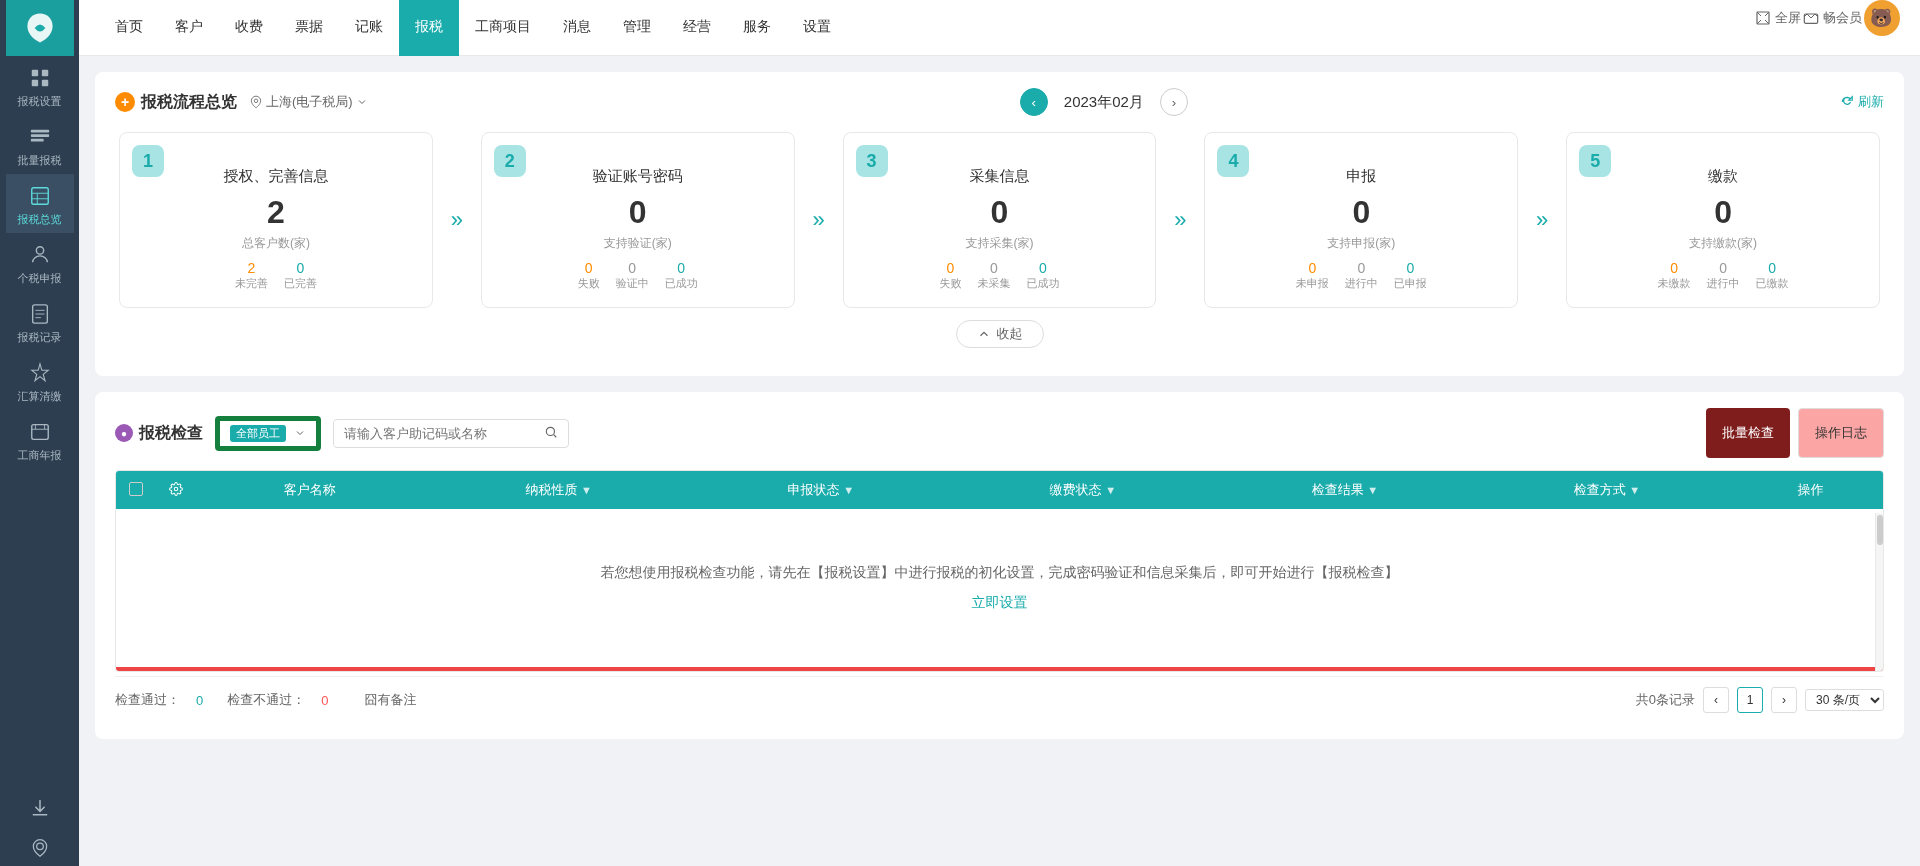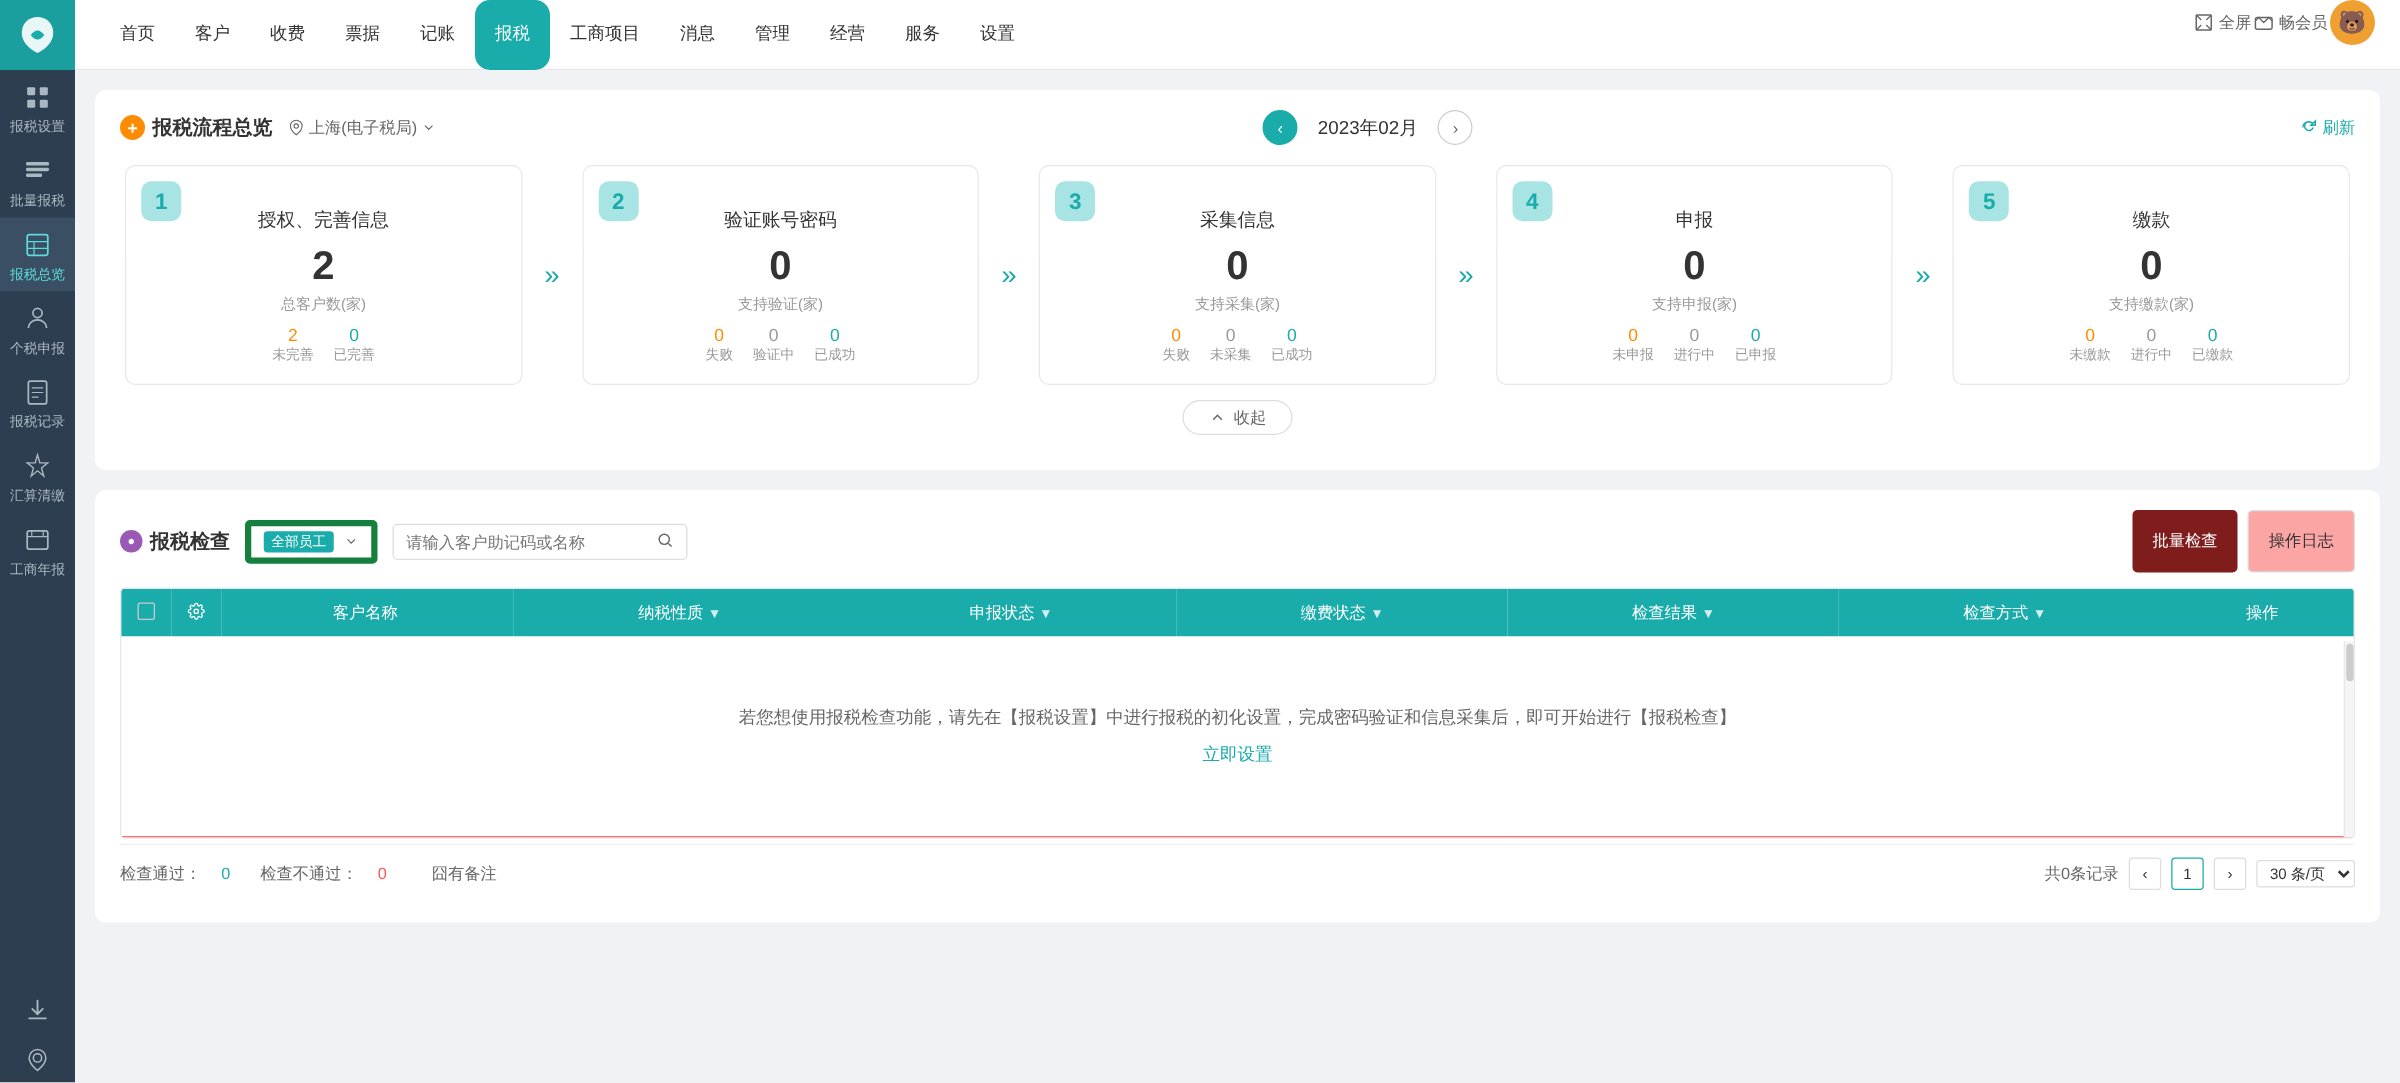--- a/index.html
+++ b/index.html
@@ -1,32 +1,32 @@
 <!DOCTYPE html>
 <html><head>
   <meta charset="utf-8">
   <style>
     * { box-sizing: border-box; margin: 0; padding: 0; }
     body { font-family: 'Microsoft YaHei', sans-serif; font-size: 13px; background: #f0f2f5; color: #333; display: flex; height: 866px; overflow: hidden; }
 
     
-    .sidebar { width: 60px; background: #2d3e50; display: flex; flex-direction: column; align-items: center; padding-top: 0; }
+    .sidebar { width: 79px; background: #2d3e50; display: flex; flex-direction: column; align-items: center; padding-top: 0; }
     .sidebar-logo { width: 68px; height: 56px; background: #1a9e9e; display: flex; align-items: center; justify-content: center; }
     .sidebar-logo svg { width: 36px; height: 36px; }
     .sidebar-item { width: 68px; padding: 10px 0 6px; display: flex; flex-direction: column; align-items: center; cursor: pointer; color: #aab8c2; font-size: 11px; gap: 4px; }
     .sidebar-item.active { background: #3a4f63; color: #5ddcdc; }
     .sidebar-icon { width: 24px; height: 24px; display: flex; align-items: center; justify-content: center; font-size: 18px; }
     .sidebar-bottom { margin-top: auto; }
     .sidebar-bottom .sidebar-item { border-top: none; }
 
     
     .main-area { flex: 1; display: flex; flex-direction: column; overflow: hidden; }
     .top-nav { height: 56px; background: #fff; display: flex; align-items: flex-start; padding: 0 20px; border-bottom: 1px solid #e8e8e8; gap: 0; }
     .nav-item { padding: 0 16px; height: 56px; display: flex; align-items: center; cursor: pointer; color: #333; font-size: 14px; border-bottom: 3px solid transparent; }
-    .nav-item.active { color: #fff; background: #1aabab; border-radius: 12px; }
+    .nav-item.active { color: #fff; background: #1aabab; border-radius: 0; }
     .nav-right { margin-left: auto; display: flex; align-items: center; gap: 2px; font-size: 13px; color: #666; }
     .nav-right span { cursor: pointer; }
     .fullscreen-btn { display: flex; align-items: center; gap: 4px; cursor: pointer; }
     .vip-btn { display: flex; align-items: center; gap: 4px; cursor: pointer; }
     .avatar { width: 36px; height: 36px; background: #f0a030; border-radius: 50%; display: flex; align-items: center; justify-content: center; color: #fff; font-size: 18px; }
 
     
     .content { flex: 1; overflow-y: auto; padding: 16px; background: #f0f2f5; }
 
     
@@ -74,21 +74,21 @@
     .search-box button { background: none; border: none; padding: 5px 10px; cursor: pointer; color: #666; }
     .header-actions { margin-left: auto; display: flex; gap: 8px; }
     .btn-orange { background: #7f1d1d; color: #fff; border: none; padding: 16px 16px; border-radius: 4px; cursor: pointer; font-size: 13px; }
     .btn-outline { background: #fca5a5; color: #333; border: 1px solid #ddd; padding: 6px 16px; border-radius: 4px; cursor: pointer; font-size: 13px; }
 
     
     .check-table { width: 100%; border-collapse: collapse; }
     .check-table th { background: #1aabab; color: #fff; padding: 10px 12px; text-align: center; font-size: 13px; font-weight: normal; }
     .check-table th:first-child { width: 40px; }
     .check-table th:nth-child(2) { width: 40px; }
-    .check-table td { padding: 10px 12px; text-align: center; border-bottom: 1px solid #ef4444; font-size: 13px; }
+    .check-table td { padding: 10px 12px; text-align: center; border-bottom: 4px solid #ef4444; font-size: 13px; }
     .table-empty { text-align: center; padding: 40px; color: #666; }
     .empty-hint { font-size: 14px; color: #666; margin-bottom: 12px; }
     .setup-link { color: #1aabab; cursor: pointer; font-size: 14px; }
 
     
     .table-footer { display: flex; align-items: center; padding: 10px 0; color: #666; font-size: 13px; border-top: 1px solid #f0f0f0; margin-top: 4px; }
     .footer-left { display: flex; gap: 16px; align-items: center; }
     .footer-right { margin-left: auto; display: flex; align-items: center; gap: 8px; }
     .footer-link { color: #1aabab; cursor: pointer; }
     .page-btn { width: 26px; height: 26px; border: 1px solid #ddd; background: #fff; border-radius: 3px; display: flex; align-items: center; justify-content: center; cursor: pointer; font-size: 12px; color: #333; }

